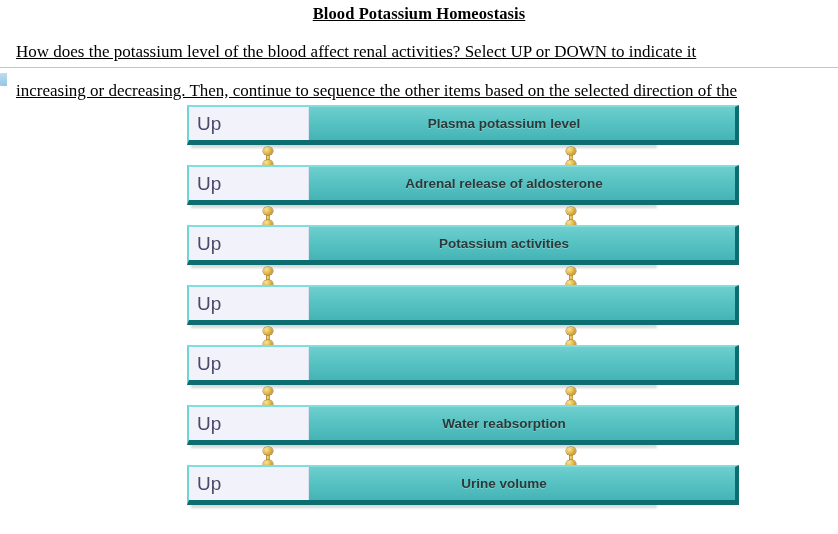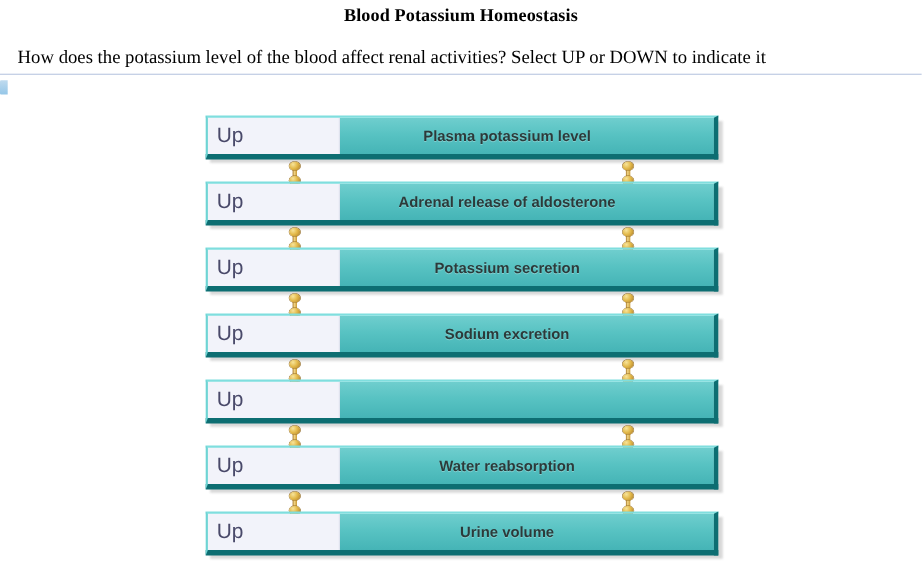--- a/index.html
+++ b/index.html
@@ -14,20 +14,21 @@
     overflow: hidden;
     position: relative;
   }
 
   
   .header-block {
     position: absolute;
     left: 0;
     top: 0;
     width: 838px;
+    text-decoration: underline;
   }
   .page-title {
     text-align: center;
     font-family: "Liberation Serif", serif;
     font-weight: bold;
     font-size: 16.5px;
     color: #000000;
     margin: 4px 0 2px 0;
     letter-spacing: 0.1px;
   }
@@ -88,21 +89,21 @@
     width: 466px;
     height: 38px;
     background: #b8b8b8;
     filter: blur(1px);
     opacity: 0.55;
   }
   .bar {
     position: absolute;
     left: 0;
     top: 0;
-    width: 466px;
+    width: 552px;
     height: 40px;
     box-sizing: border-box;
     border-top: 2px solid #7fdede;
     border-left: 2px solid #6fd4d4;
     border-right: 4px solid #0d6e72;
     border-bottom: 5px solid #0d6e72;
     background: linear-gradient(180deg, #6fcece 0%, #57c2c2 48%, #45b4b6 100%);
     display: flex;
     align-items: stretch;
     overflow: hidden;
@@ -171,20 +172,21 @@
 </style>
 </head>
 <body>
 
 <div class="header-block">
   <div class="page-title">Blood Potassium Homeostasis</div>
 
   <div class="prompt-wrap">
     <div class="left-mark"></div>
     <div class="prompt-text">How does the potassium level of the blood affect renal activities?  Select UP or DOWN to indicate it</div>
+    <div class="prompt-text">increasing or decreasing.  Then, continue to sequence the other items based on the selected direction of the</div>
   </div>
   <div class="hrule"></div>
 </div>
 
 <div class="sequence" id="sequence-list">
   <div class="row">
     <div class="bar-shadow"></div>
     <div class="bar">
       <div class="bar-select" title="Up">
         <span class="bar-select-label">Up</span>
@@ -227,43 +229,40 @@
     </div>
   </div>
 
   <div class="row">
     <div class="bar-shadow"></div>
     <div class="bar">
       <div class="bar-select" title="Up">
         <span class="bar-select-label">Up</span>
       </div>
       <div class="bar-label-zone">
-        <span class="bar-label">Potassium secretion</span>
-      </div>
-    </div>
-    <div class="connector c-left">
-      <div class="conn-stem"></div>
-      <div class="conn-bead top"></div>
-      <div class="conn-bead bottom"></div>
-    </div>
-    <div class="connector c-right">
-      <div class="conn-stem"></div>
-      <div class="conn-bead top"></div>
-      <div class="conn-bead bottom"></div>
-    </div>
-  </div>
-
-  <div class="row">
-    <div class="bar-shadow"></div>
-    <div class="bar">
-      <div class="bar-select" title="Up">
-        <span class="bar-select-label">Up</span>
-      </div>
-      <div class="bar-label-zone">
-        <span class="bar-label">Sodium excretion</span>
+        <span class="bar-label">Potassium activities</span>
+      </div>
+    </div>
+    <div class="connector c-left">
+      <div class="conn-stem"></div>
+      <div class="conn-bead top"></div>
+      <div class="conn-bead bottom"></div>
+    </div>
+    <div class="connector c-right">
+      <div class="conn-stem"></div>
+      <div class="conn-bead top"></div>
+      <div class="conn-bead bottom"></div>
+    </div>
+  </div>
+
+  <div class="row">
+    <div class="bar-shadow"></div>
+    <div class="bar">
+      <div class="bar-select" title="Up">
+        <span class="bar-select-label">Up</span>
       </div>
     </div>
     <div class="connector c-left">
       <div class="conn-stem"></div>
       <div class="conn-bead top"></div>
       <div class="conn-bead bottom"></div>
     </div>
     <div class="connector c-right">
       <div class="conn-stem"></div>
       <div class="conn-bead top"></div>

